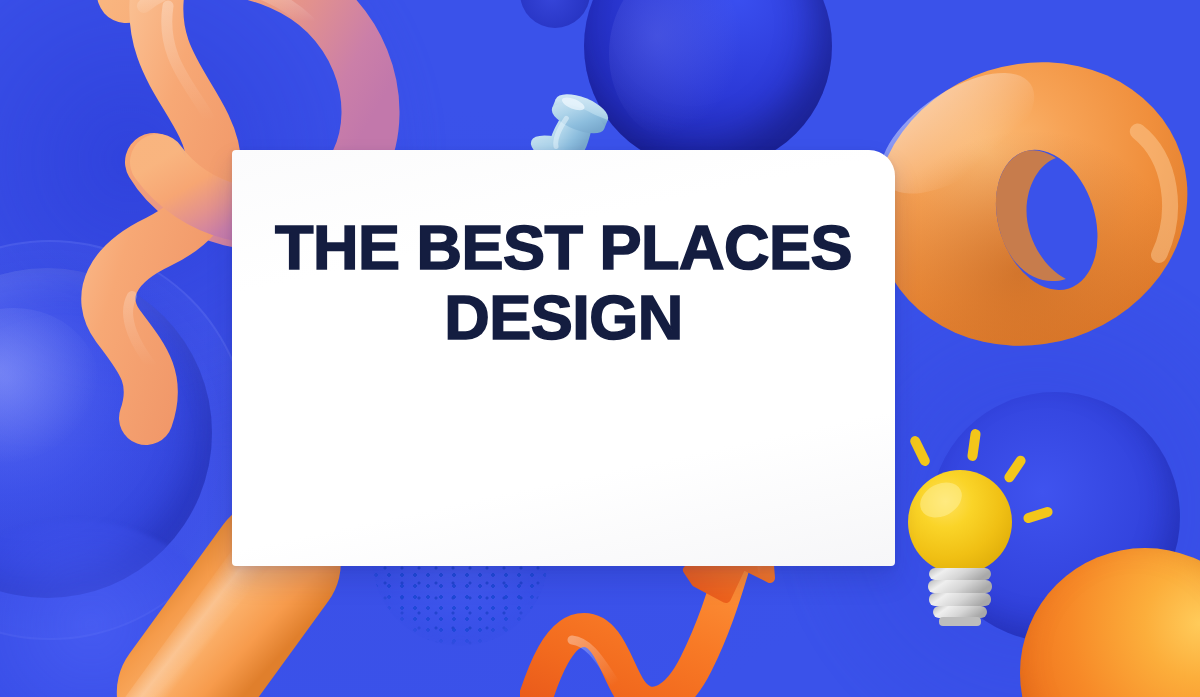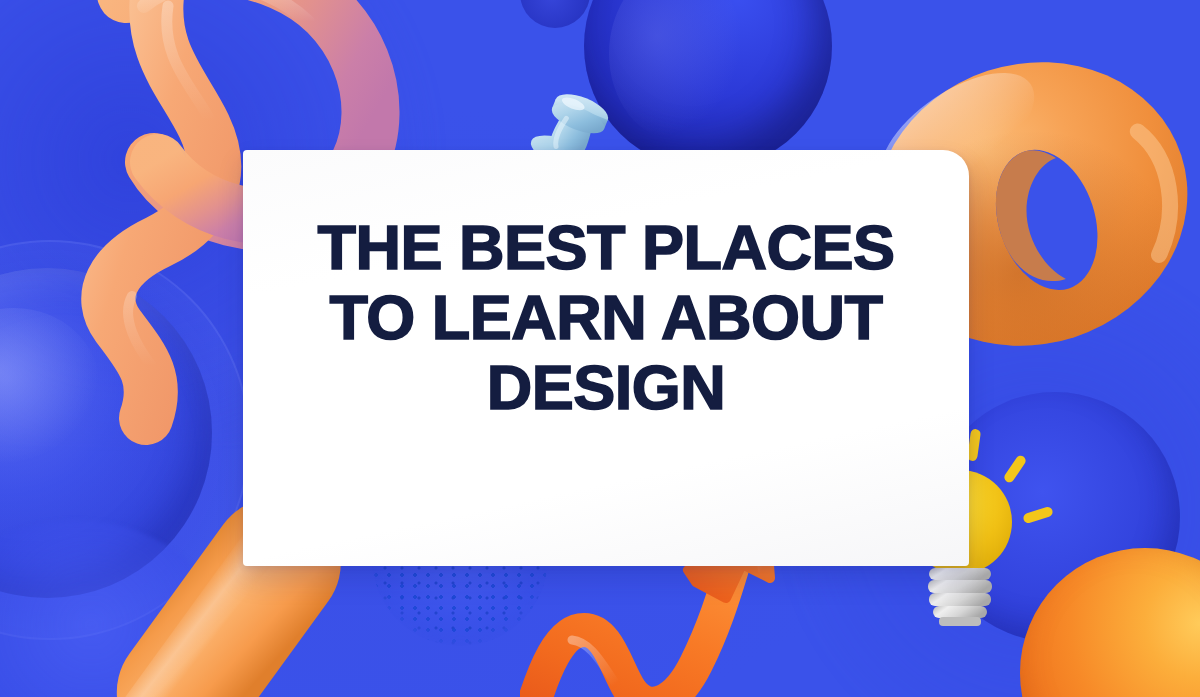--- a/index.html
+++ b/index.html
@@ -184,25 +184,24 @@
   .pin {
     position: absolute;
     left: 503px; top: 78px;
     width: 130px; height: 120px;
   }
 
   
   .card {
     position: absolute;
     left: 232px; top: 150px;
-    width: 726px; height: 416px;
+    width: 663px; height: 416px;
     background: linear-gradient(168deg, #fbfbfc 0%, #ffffff 26%, #ffffff 72%, #f6f6f8 100%);
     border-radius: 4px 26px 4px 4px;
     box-shadow: 0 14px 26px rgba(22,28,120,0.17), 0 2px 6px rgba(22,28,120,0.10);
-    margin-left: 11px;
   }
   .card-inner {
     position: absolute;
     inset: 0;
     display: flex;
     flex-direction: column;
     align-items: center;
     justify-content: flex-start;
     padding-top: 62px;
     box-sizing: border-box;
@@ -429,19 +428,18 @@
         <ellipse cx="57" cy="26" rx="12" ry="5" fill="#f1faff" opacity="0.7"></ellipse>
         <path d="M56 42 C 53 56 53 66 57 72" fill="none" stroke="#e6f4fc" stroke-opacity="0.55" stroke-width="5" stroke-linecap="round"></path>
       </g>
     </svg>
   </div>
 
   <div class="card">
     <div class="card-inner">
       <h1 class="title">
         <span class="title-line">THE BEST PLACES</span>
-        <span class="title-line">TO LEARN ABOUT</span>
         <span class="title-line">DESIGN</span>
       </h1>
     </div>
   </div>
 
 </div>
 
 </body></html>

